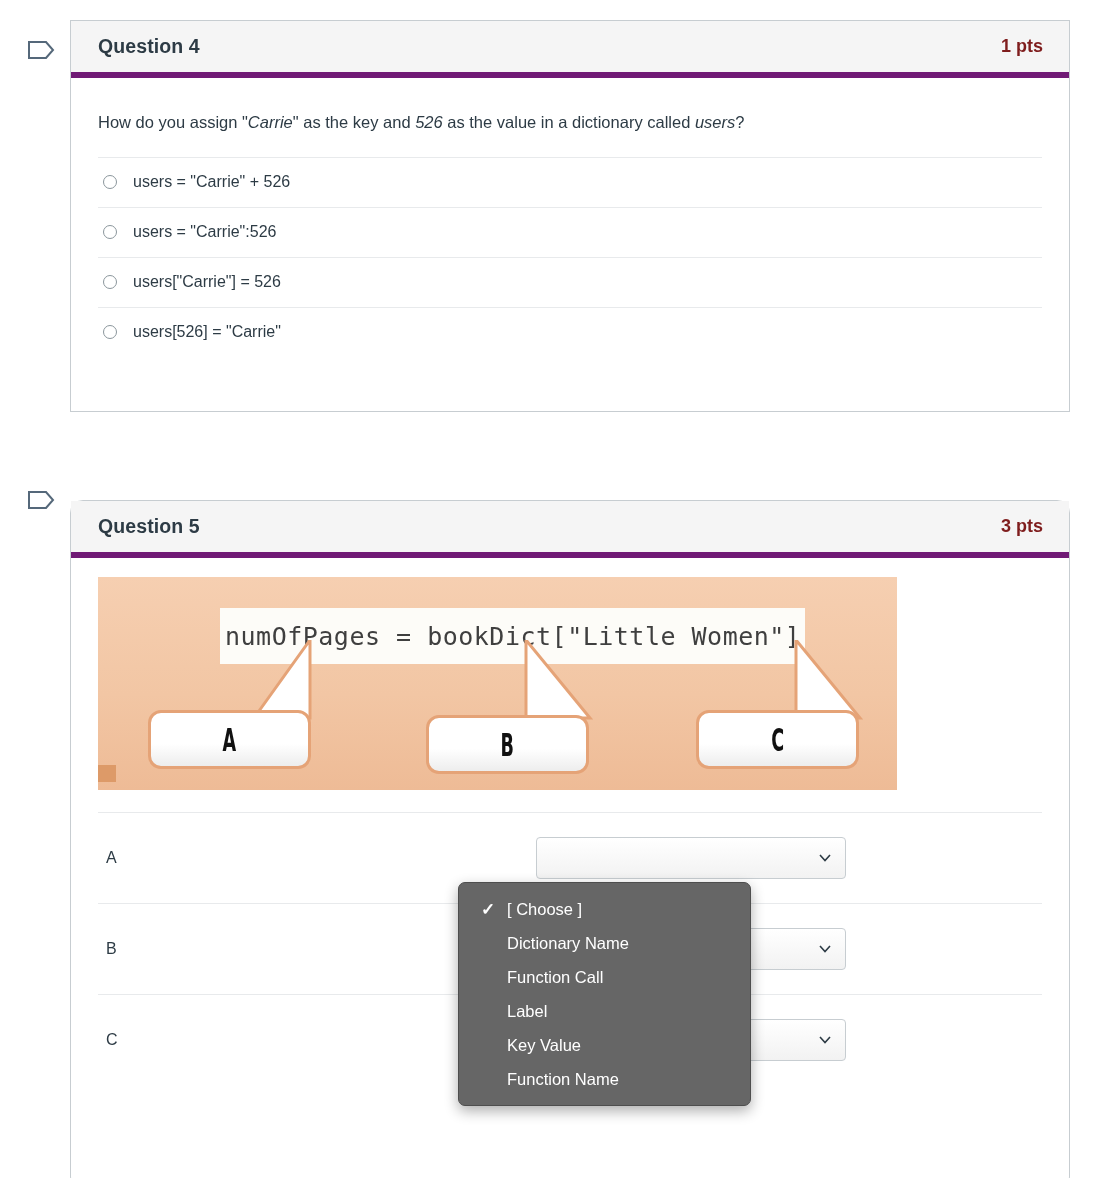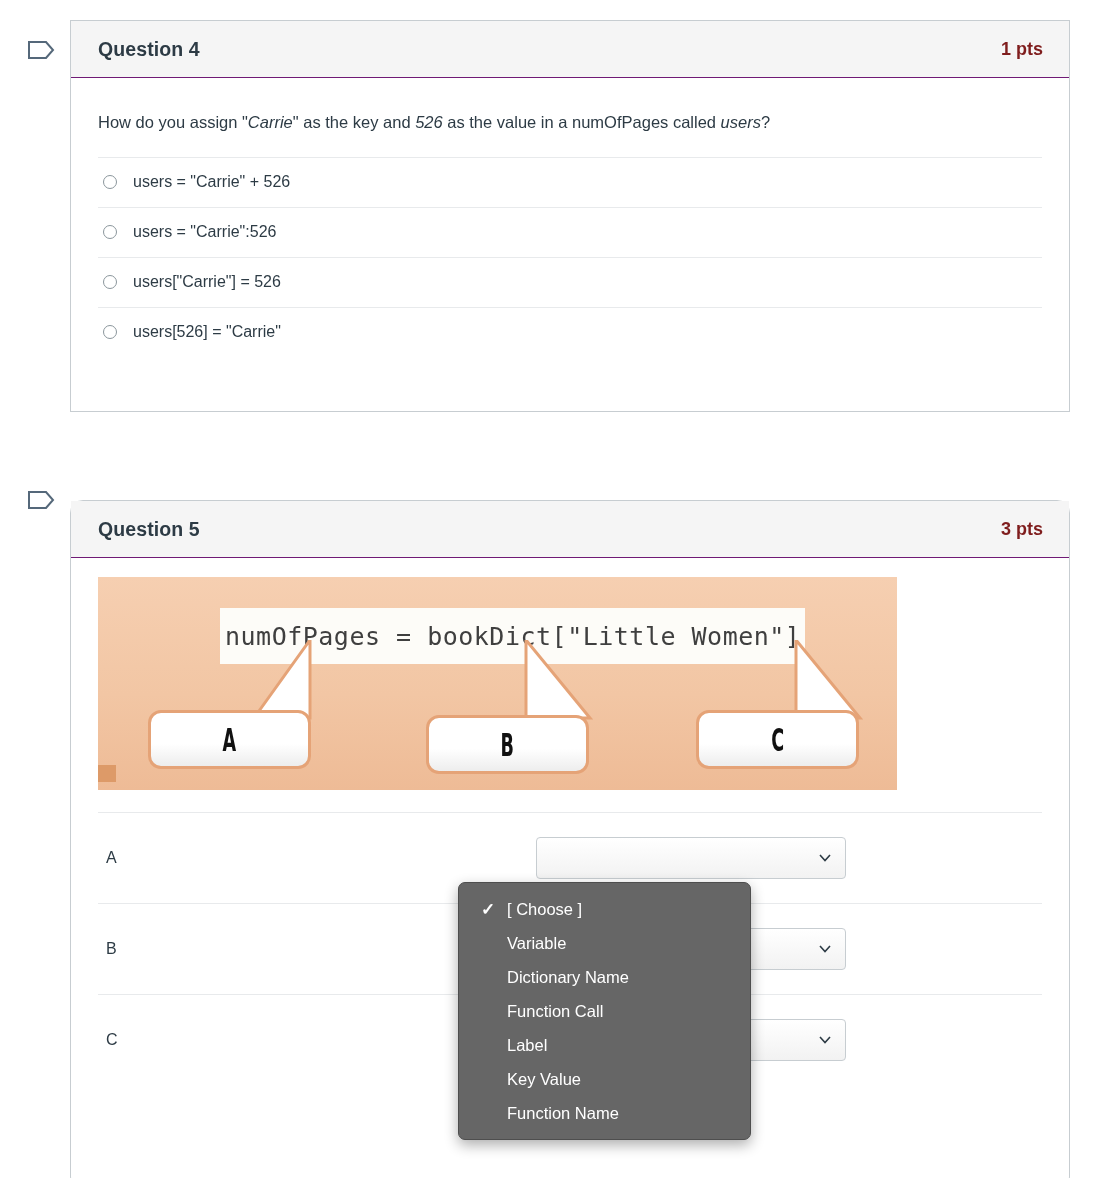--- a/index.html
+++ b/index.html
@@ -29,21 +29,21 @@
   .question-card {
     position: absolute;
     left: 70px;
     width: 1000px;
     background: #ffffff;
     border: 1px solid #c7cdd1;
   }
   .q-header {
     height: 57px;
     background: #f5f5f5;
-    border-bottom: 1px solid #701a75;
+    border-bottom: 6px solid #701a75;
     display: flex;
     align-items: center;
     justify-content: space-between;
     padding: 0 26px 0 27px;
   }
   .q-title {
     font-size: 19.5px;
     font-weight: bold;
     color: #2d3b45;
     letter-spacing: .1px;
@@ -218,21 +218,21 @@
   </svg>
 </div>
 
 <div class="question-card" style="top:20px;height:392px;">
   <div class="q-header">
     <span class="q-title">Question 4</span>
     <span class="q-points">1 pts</span>
   </div>
   <div class="q-body">
     <div class="q-text">
-      <span>How do you assign "</span><i>Carrie</i><span>" as the key and </span><i>526</i><span> as the value in a numOfPages called </span><i>users</i><span>?</span>
+      <span>How do you assign "</span><i>Carrie</i><span>" as the key and </span><i>526</i><span> as the value in a dictionary called </span><i>users</i><span>?</span>
     </div>
     <div class="answers">
       <div class="answer-row">
         <span class="radio"></span>
         <span class="answer-label">users = "Carrie" + 526</span>
       </div>
       <div class="answer-row">
         <span class="radio"></span>
         <span class="answer-label">users = "Carrie":526</span>
       </div>
@@ -326,24 +326,20 @@
   </div>
 </div>
 
 <div class="dropdown-menu">
   <div class="dropdown-item">
     <span class="dropdown-check">✓</span>
     <span class="dropdown-text">[ Choose ]</span>
   </div>
   <div class="dropdown-item">
     <span class="dropdown-check"></span>
-    <span class="dropdown-text">Variable</span>
-  </div>
-  <div class="dropdown-item">
-    <span class="dropdown-check"></span>
     <span class="dropdown-text">Dictionary Name</span>
   </div>
   <div class="dropdown-item">
     <span class="dropdown-check"></span>
     <span class="dropdown-text">Function Call</span>
   </div>
   <div class="dropdown-item">
     <span class="dropdown-check"></span>
     <span class="dropdown-text">Label</span>
   </div>

